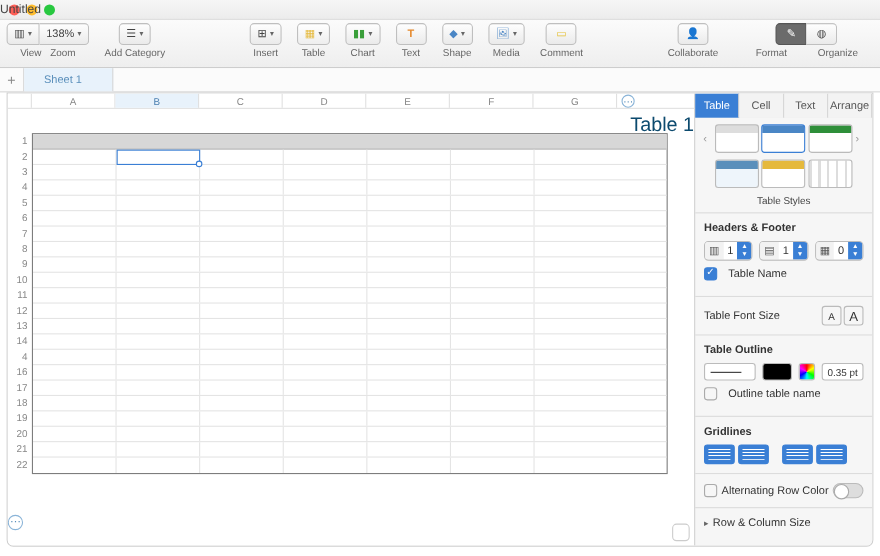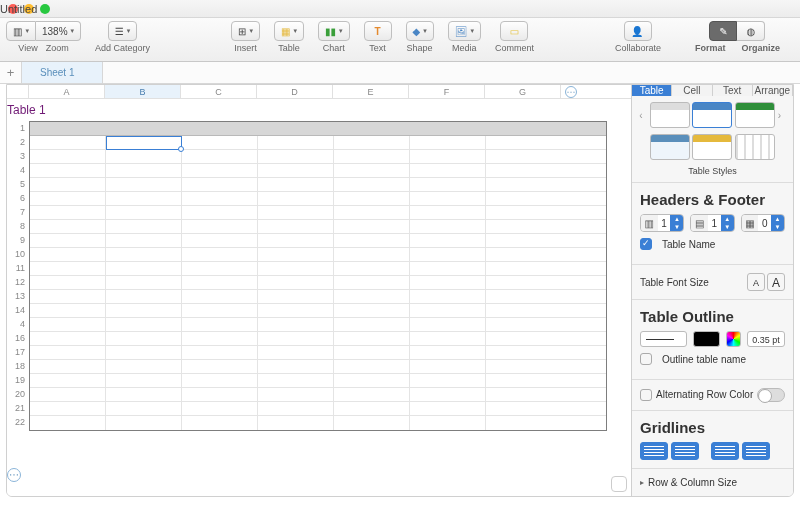--- a/index.html
+++ b/index.html
@@ -26,21 +26,21 @@
   .sheet-tab { padding:0 28px 0 18px; font-size:10px; color:#5a8fbb; display:flex;align-items:center; border-right:1px solid #d7d7d7; background:#e8f2fb; cursor:pointer;}
   
   .main { position:absolute; top:84px; bottom:8px; left:6px; right:6px; display:flex; border:1px solid #d0d0d0; border-radius:0 0 6px 6px; overflow:hidden;}
   .canvas { flex:1; position:relative; background:#fff;}
   
   .colhdr { height:14px; border-bottom:1px solid #e0e0e0; display:flex;}
   .corner { width:22px; border-right:1px solid #e0e0e0;}
   .ch { width:76px; border-right:1px solid #e0e0e0; font-size:9px; color:#888; text-align:center; line-height:14px; cursor:pointer;}
   .ch.sel { background:#e8f2fb; color:#4a7fb0;}
   .colhdr .addcol { width:12px; font-size:9px; color:#5a8fbb; border:1px solid #8ab4d8; border-radius:9px; height:12px; line-height:10px; margin:1px 0 0 4px; text-align:center; cursor:pointer;}
-  .tbltitle { text-align:left; font-size:12px; color:#701a75; padding:4px 0;}
+  .tbltitle { text-align:right; font-size:18px; color:#0c4a6e; padding:4px 0;}
   
   .tblwrap { position:absolute; top:36px; left:22px; right:24px; bottom:32px;}
   .rownums { position:absolute; left:-22px; top:0; width:22px;}
   .rn { height:14px; font-size:9px; color:#888; text-align:right; padding-right:4px; line-height:14px; cursor:pointer;}
   .grid { border:1px solid #7d7d7d; border-left-width:1px; background:#fff;}
   .grid .ghead { height:14px; background:#d7d7d7; border-bottom:1px solid #b9b9b9;}
   .grid .grow { height:14px; border-bottom:1px solid #e4e4e4; display:flex;}
   .grid .gcell { width:76px; border-right:1px solid #e4e4e4; height:100%;}
   .selcell { border:1px solid #3a7fd5; position:absolute; top:15px; left:77px; width:76px; height:14px; pointer-events:none;}
   .selhandle { position:absolute; right:-3px; bottom:-3px; width:6px; height:6px; background:#fff; border:1px solid #3a7fd5; border-radius:50%;}
@@ -50,21 +50,21 @@
   .inspector { width:162px; border-left:1px solid #cfcfcf; background:#f6f6f6; display:flex; flex-direction:column; font-size:10px; color:#333;}
   .insp-tabs { height:22px; display:flex; background:#eee;}
   .insp-tab { flex:1; font-size:10px; display:flex;align-items:center;justify-content:center; border-right:1px solid #d0d0d0; background:#f3f3f3; color:#555; cursor:pointer;}
   .insp-tab.active { background:#3a7fd5; color:#fff;}
   .styles { padding:6px 6px 2px 6px;}
   .sty-row { display:flex; justify-content:space-around; align-items:center; margin-bottom:6px;}
   .sty-thumb { width:40px; height:26px; border:1px solid #bbb; border-radius:3px; overflow:hidden; cursor:pointer;}
   .sty-cap { text-align:center; font-size:9px; color:#444; margin-bottom:4px;}
   .chev { width:8px; color:#999; font-size:10px; cursor:pointer;}
   .section { border-top:1px solid #dcdcdc; padding:8px; }
-  .sec-title { font-weight:600; font-size:15px; color:#333; margin-bottom:6px;}
+  .sec-title { font-weight:600; font-size:10px; color:#333; margin-bottom:6px;}
   .row { display:flex; align-items:center; gap:6px; margin-bottom:6px;}
   .stepper { display:flex; border:1px solid #bbb; border-radius:4px; overflow:hidden; height:18px; cursor:pointer;}
   .stepper .sicon{width:18px;background:#f2f2f2;display:flex;align-items:center;justify-content:center;font-size:10px;color:#555;}
   .stepper .sval{width:14px;text-align:center;font-size:10px;line-height:18px;background:#fff;}
   .stepper .sarr{width:14px;background:#3a7fd5;display:flex;flex-direction:column;}
   .stepper .sarr span{flex:1;color:#fff;font-size:6px;text-align:center;line-height:8px;}
   .cb { width:12px;height:12px;border:1px solid #aaa;border-radius:3px;display:inline-block;vertical-align:middle;margin-right:4px;}
   .cb.on{ background:#3a7fd5; border-color:#3a7fd5;}
   .cb.on:after{content:"✓";color:#fff;font-size:9px;position:relative;top:-2px;left:1px;}
   .switch { width:28px;height:14px;border:1px solid #bbb;border-radius:8px;background:#ddd; position:relative; cursor:pointer;}
@@ -201,21 +201,21 @@
 
   <div class="tb-group" style="margin-left:20px;">
     <div class="tb-btns">
       <div class="tb-btn joinL" style="background:#6b6b6b;color:#fff;border-color:#555">
           <span>✎</span>
         </div>
       <div class="tb-btn join">
           <span>◍</span>
         </div>
     </div>
-    <div class="tb-label" style="display:flex;gap:16px;font-weight:bold;">
+    <div class="tb-label" style="display:flex;gap:28px;">
         <span>Format</span>
         <span>Organize</span>
       </div>
   </div>
 </div>
 
 <div class="sheettabs">
   <div class="plus">+</div>
   <div class="sheet-tab">Sheet 1</div>
 </div>
@@ -537,37 +537,37 @@
         <div class="wheel"></div>
         <div class="numfield">0.35 pt</div>
       </div>
       <div class="row">
         <span class="cb"></span>
         <span>Outline table name</span>
       </div>
     </div>
 
     <div class="section">
-      <div class="font-row">
-        <span><span class="cb"></span><span>Alternating Row Color</span></span>
-        <div class="switch"></div>
-      </div>
-    </div>
-
-    <div class="section">
       <div class="sec-title">Gridlines</div>
       <div class="gridbtns">
         <div class="gridbtn"></div>
         <div class="gridbtn"></div>
         <div style="width:6px"></div>
         <div class="gridbtn"></div>
         <div class="gridbtn"></div>
       </div>
     </div>
 
     <div class="section">
+      <div class="font-row">
+        <span><span class="cb"></span><span>Alternating Row Color</span></span>
+        <div class="switch"></div>
+      </div>
+    </div>
+
+    <div class="section">
       <div class="disclose">
           <span class="tri">▸</span>
           <span>Row &amp; Column Size</span>
         </div>
     </div>
   </div>
 </div>
 
 </body></html>

